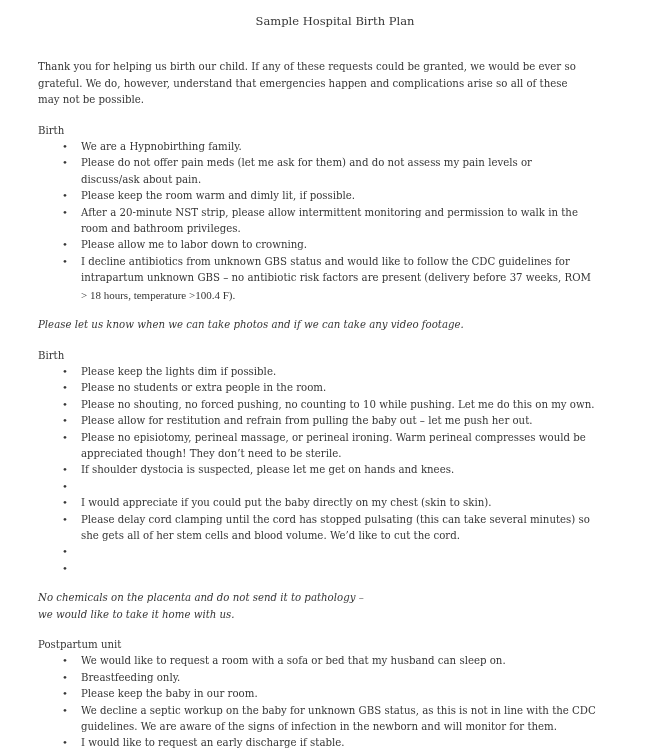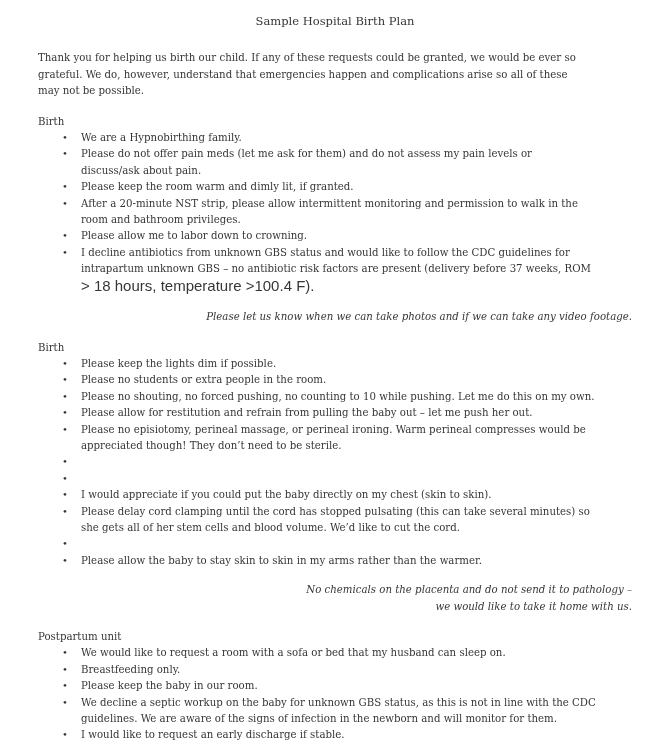--- a/index.html
+++ b/index.html
@@ -21,21 +21,21 @@
     padding:13px 28px 22px 38px;
     overflow:hidden;
     background:var(--bg);
   }
   .title{
     text-align:center;
     font-size:11.5px;
     white-space:pre;
   }
   .intro{
-    margin-top:21px;
+    margin-top:30px;
     white-space:pre;
   }
   .section-heading{
     margin-top:14px;
     white-space:pre;
   }
   ul.bullets{
     list-style:none;
     margin:0;
     padding:0 0 0 24px;
@@ -46,27 +46,27 @@
   }
   .dot{
     flex:none;
     width:19px;
     font-size:10px;
   }
   .btext{
     white-space:pre;
   }
   .times{
-    font-family:Liberation Sans, sans-serif;
-    font-size:15px;
+    font-family:Liberation Serif, serif;
+    font-size:11px;
     margin-top:20px;
   }
   .note{
     margin-top:13px;
-    text-align:right;
+    text-align:left;
     font-style:italic;
     white-space:pre;
   }
 </style>
 </head>
 <body>
 
 <div class="page">
 
   <div class="title">Sample Hospital Birth Plan</div>
@@ -81,21 +81,21 @@
       <span class="dot">•</span>
       <div class="btext">We are a Hypnobirthing family.</div>
     </li>
     <li class="bullet">
       <span class="dot">•</span>
       <div class="btext">Please do not offer pain meds (let me ask for them) and do not assess my pain levels or
 discuss/ask about pain.</div>
     </li>
     <li class="bullet">
       <span class="dot">•</span>
-      <div class="btext">Please keep the room warm and dimly lit, if granted.</div>
+      <div class="btext">Please keep the room warm and dimly lit, if possible.</div>
     </li>
     <li class="bullet">
       <span class="dot">•</span>
       <div class="btext">After a 20-minute NST strip, please allow intermittent monitoring and permission to walk in the
 room and bathroom privileges.</div>
     </li>
     <li class="bullet">
       <span class="dot">•</span>
       <div class="btext">Please allow me to labor down to crowning.</div>
     </li>
@@ -127,39 +127,39 @@
       <span class="dot">•</span>
       <div class="btext">Please allow for restitution and refrain from pulling the baby out – let me push her out.</div>
     </li>
     <li class="bullet">
       <span class="dot">•</span>
       <div class="btext">Please no episiotomy, perineal massage, or perineal ironing. Warm perineal compresses would be
 appreciated though! They don’t need to be sterile.</div>
     </li>
     <li class="bullet">
       <span class="dot">•</span>
+      <div class="btext">If shoulder dystocia is suspected, please let me get on hands and knees.</div>
     </li>
     <li class="bullet">
       <span class="dot">•</span>
     </li>
     <li class="bullet">
       <span class="dot">•</span>
       <div class="btext">I would appreciate if you could put the baby directly on my chest (skin to skin).</div>
     </li>
     <li class="bullet">
       <span class="dot">•</span>
       <div class="btext">Please delay cord clamping until the cord has stopped pulsating (this can take several minutes) so
 she gets all of her stem cells and blood volume. We’d like to cut the cord.</div>
     </li>
     <li class="bullet">
       <span class="dot">•</span>
     </li>
     <li class="bullet">
       <span class="dot">•</span>
-      <div class="btext">Please allow the baby to stay skin to skin in my arms rather than the warmer.</div>
     </li>
   </ul>
 
   <div class="note">No chemicals on the placenta and do not send it to pathology –
 we would like to take it home with us.</div>
 
   <div class="section-heading">Postpartum unit</div>
   <ul class="bullets">
     <li class="bullet">
       <span class="dot">•</span>

